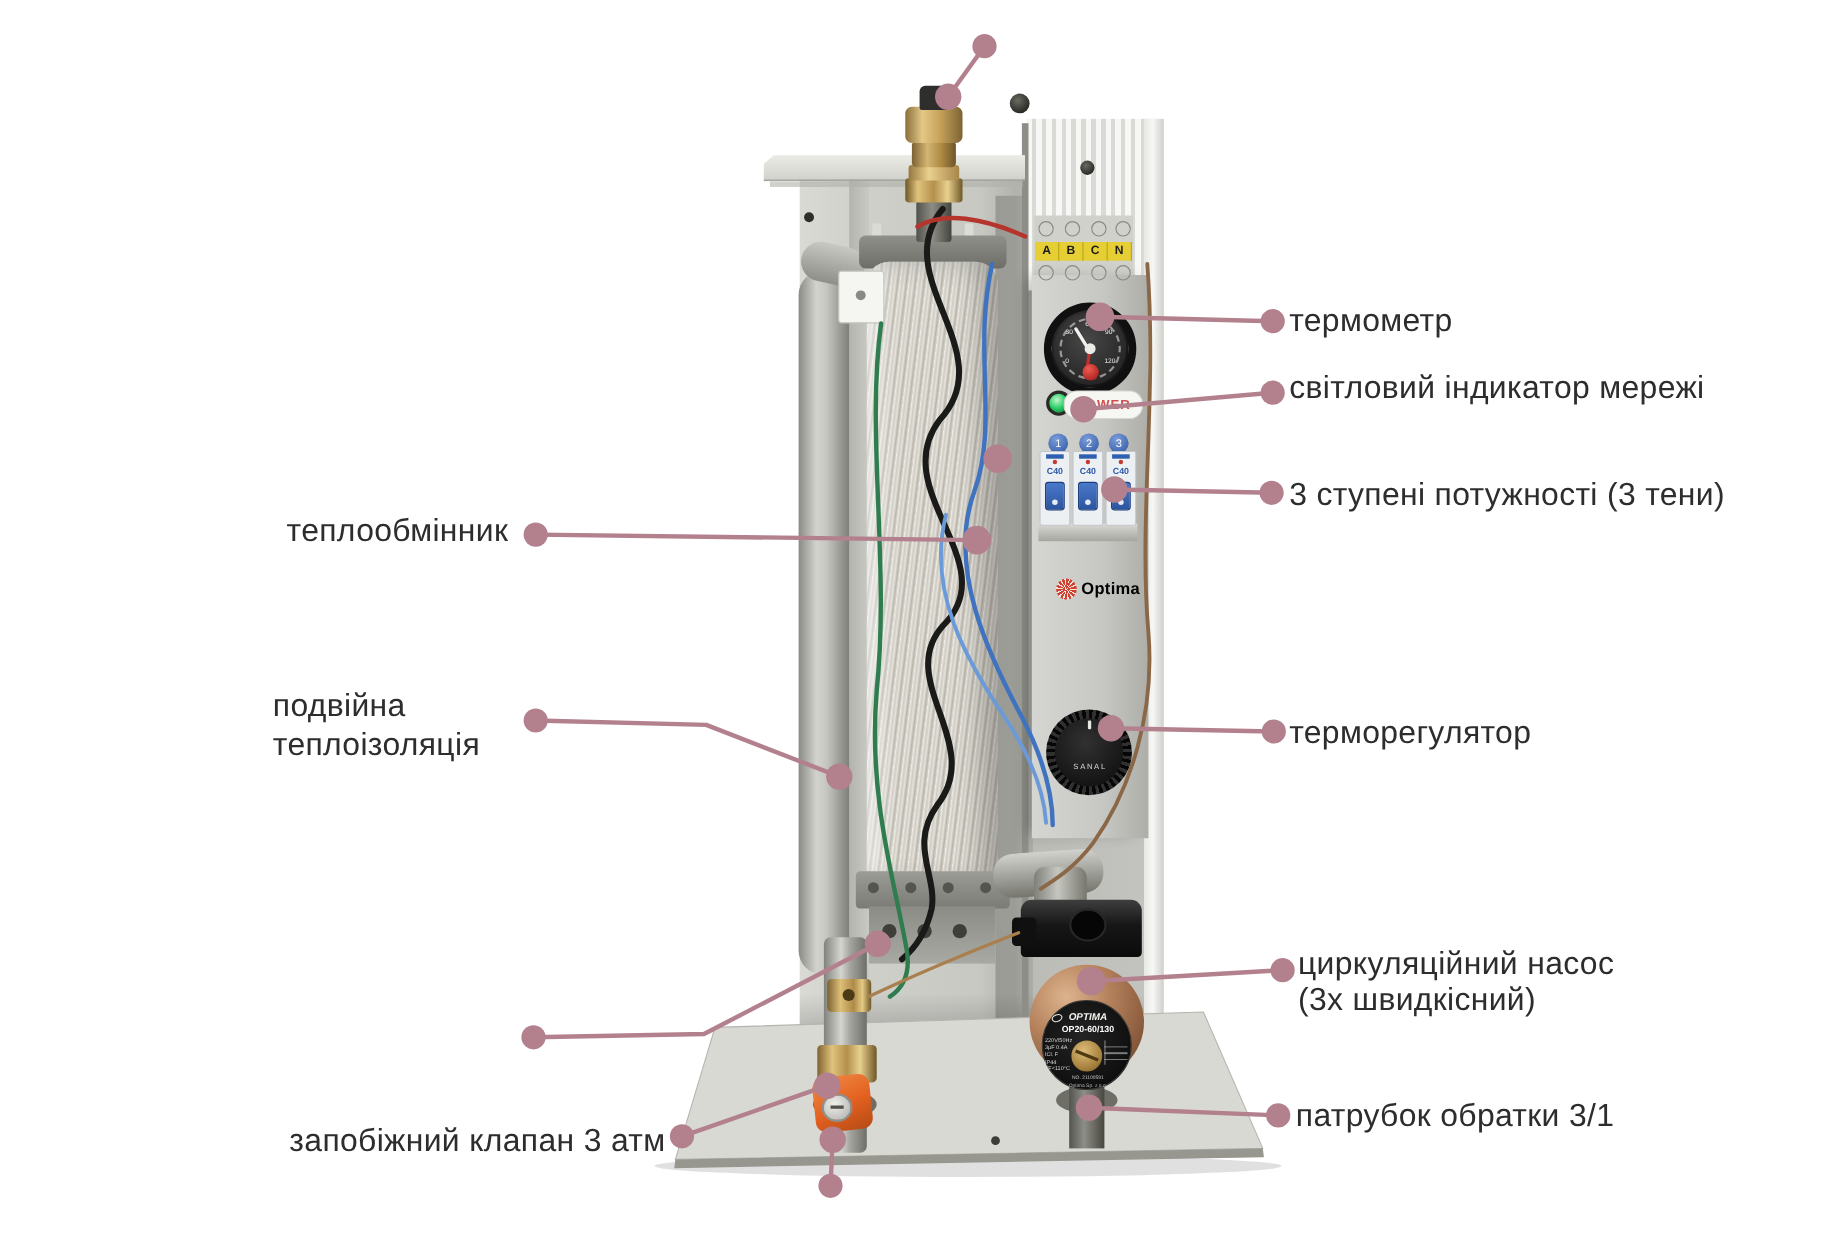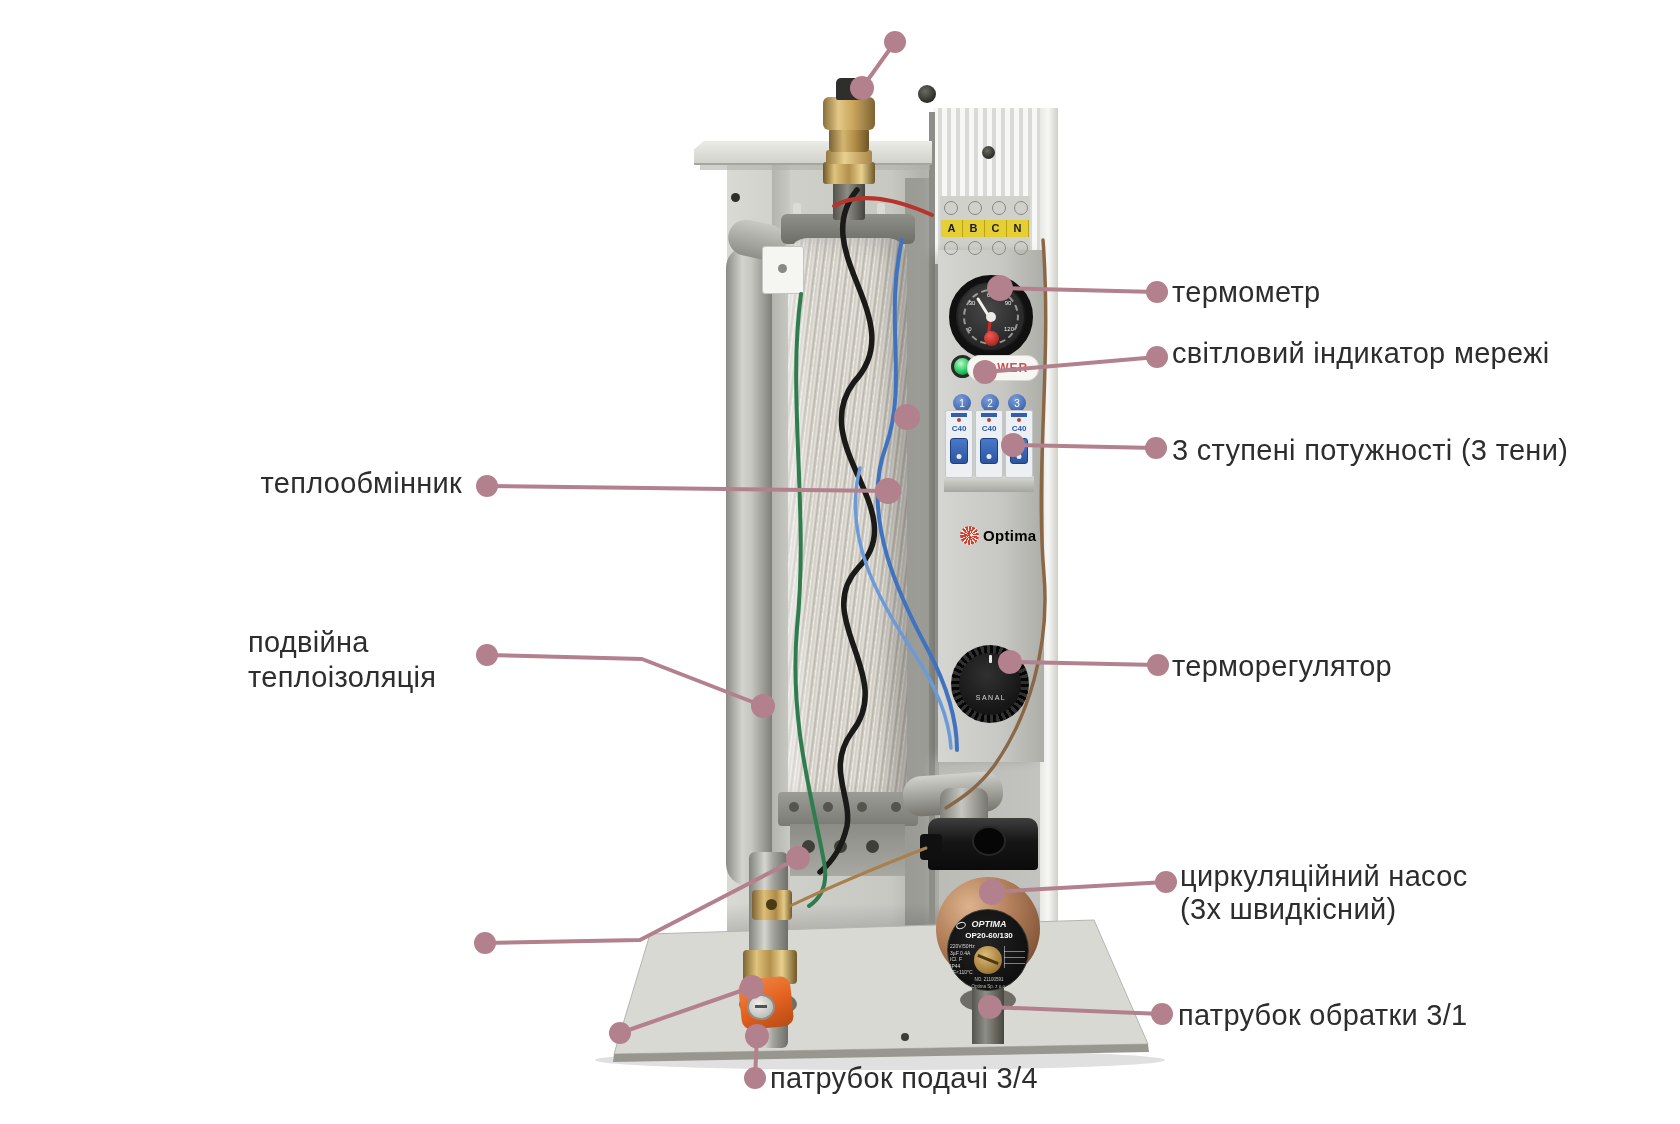--- a/index.html
+++ b/index.html
@@ -368,16 +368,16 @@
   <div class="lbl" style="left:160px;top:466px;width:302px;text-align:right;z-index:9">теплообмінник</div>
   <div class="lbl" style="left:248px;top:625px;z-index:9">
     <div>подвійна</div>
     <div>теплоізоляція</div>
   </div>
   <div class="lbl" style="left:1172px;top:649px;z-index:9">терморегулятор</div>
   <div class="lbl" style="left:1180px;top:860px;line-height:33px;z-index:9">
     <div>циркуляційний насос</div>
     <div>(3х швидкісний)</div>
   </div>
+  <div class="lbl" style="left:255px;top:1020px;width:350px;text-align:right;z-index:9">запобіжний клапан 3 атм</div>
   <div class="lbl" style="left:1178px;top:998px;z-index:9">патрубок обратки 3/1</div>
-  <div class="lbl" style="left:770px;top:1061px;z-index:9">патрубок подачі 3/4</div>
 
 </div>
 
 </body></html>

